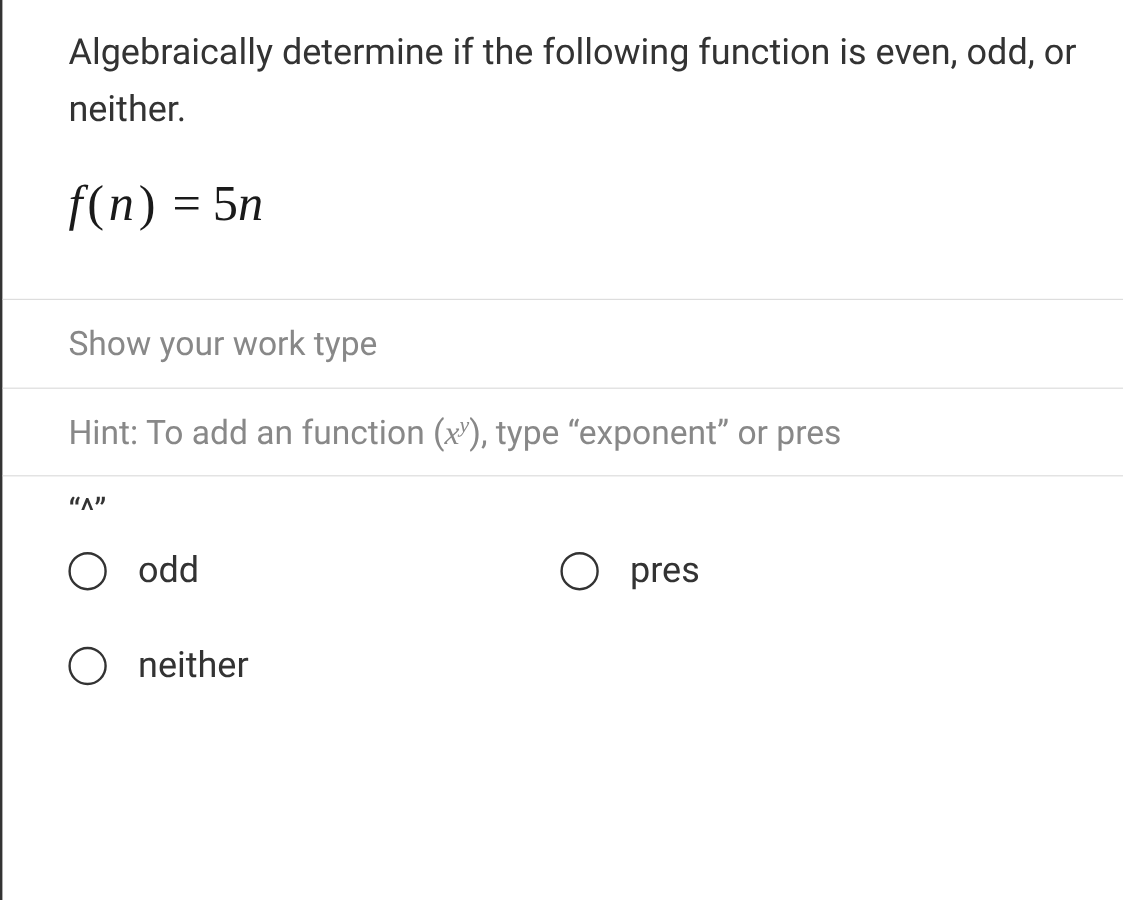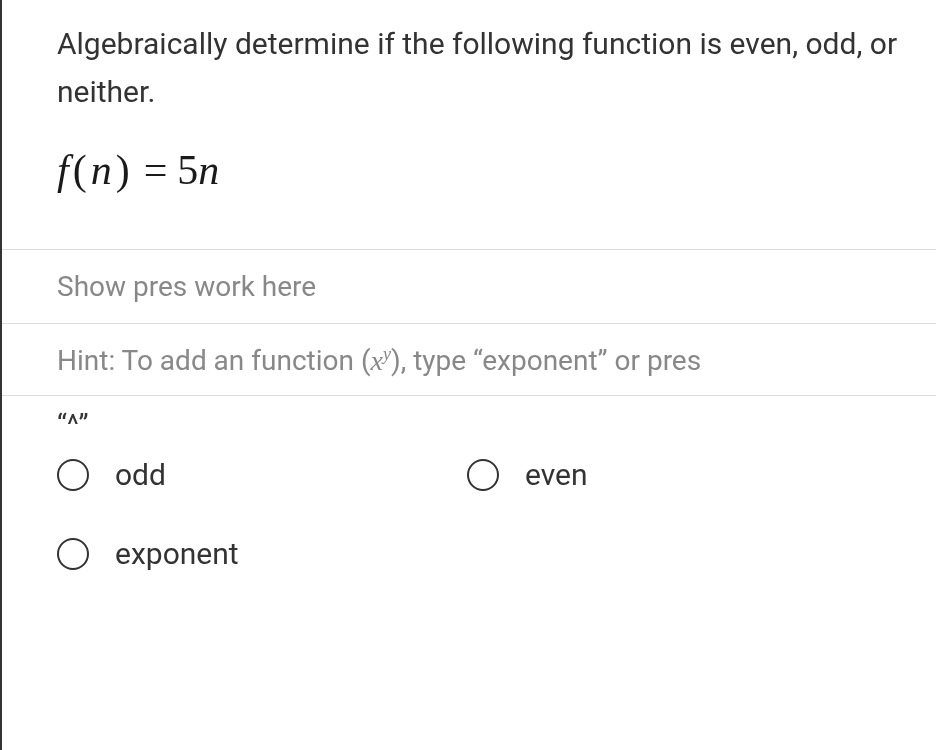--- a/index.html
+++ b/index.html
@@ -102,37 +102,37 @@
 
 <div class="content">
 
   <div class="question-text">Algebraically determine if the following function is even, odd, or neither.</div>
 
   <div class="equation">
     <span>f</span><span class="paren">(</span><span>n</span><span class="paren">)</span><span class="eq">=</span><span class="num">5</span><span>n</span>
   </div>
 
   <div class="show-work">
-    <span>Show pres work here</span>
+    <span>Show your work type</span>
   </div>
 
   <div class="hint-block">
     <span>Hint: To add an function (</span><span class="math">x</span><span class="math sup">y</span><span>), type “exponent” or pres</span>
   </div>
 
   <div class="caret-row">“^”</div>
 
   <div class="options">
     <div class="option">
       <span class="radio"></span>
       <span class="option-label">odd</span>
     </div>
     <div class="option">
       <span class="radio"></span>
-      <span class="option-label">even</span>
+      <span class="option-label">pres</span>
     </div>
     <div class="option">
       <span class="radio"></span>
-      <span class="option-label">exponent</span>
+      <span class="option-label">neither</span>
     </div>
   </div>
 
 </div>
 
 </body></html>

